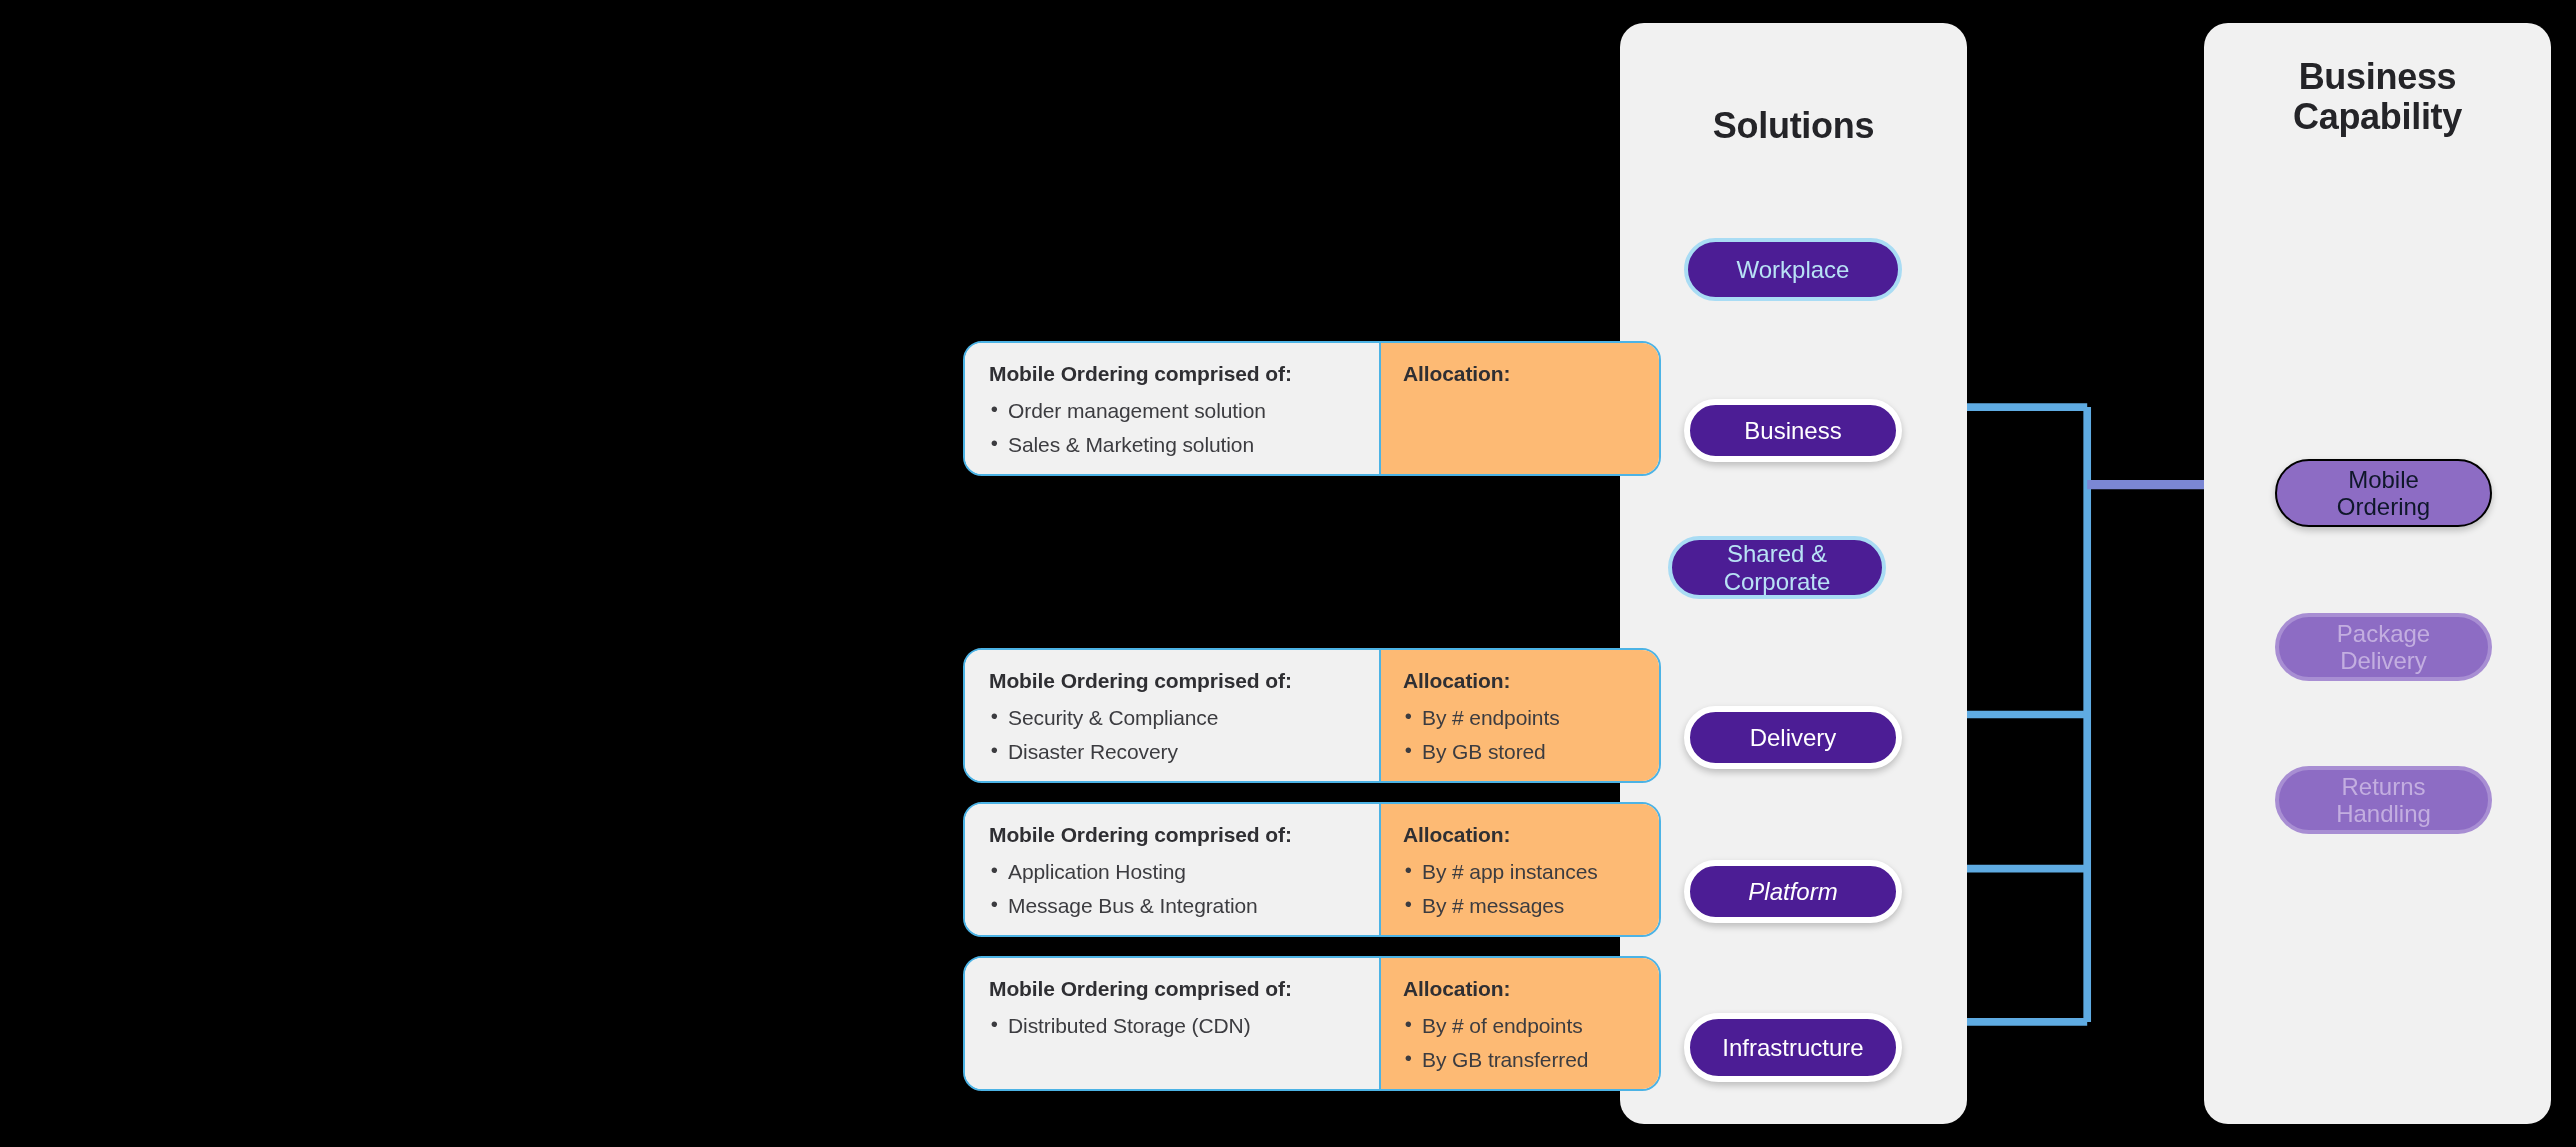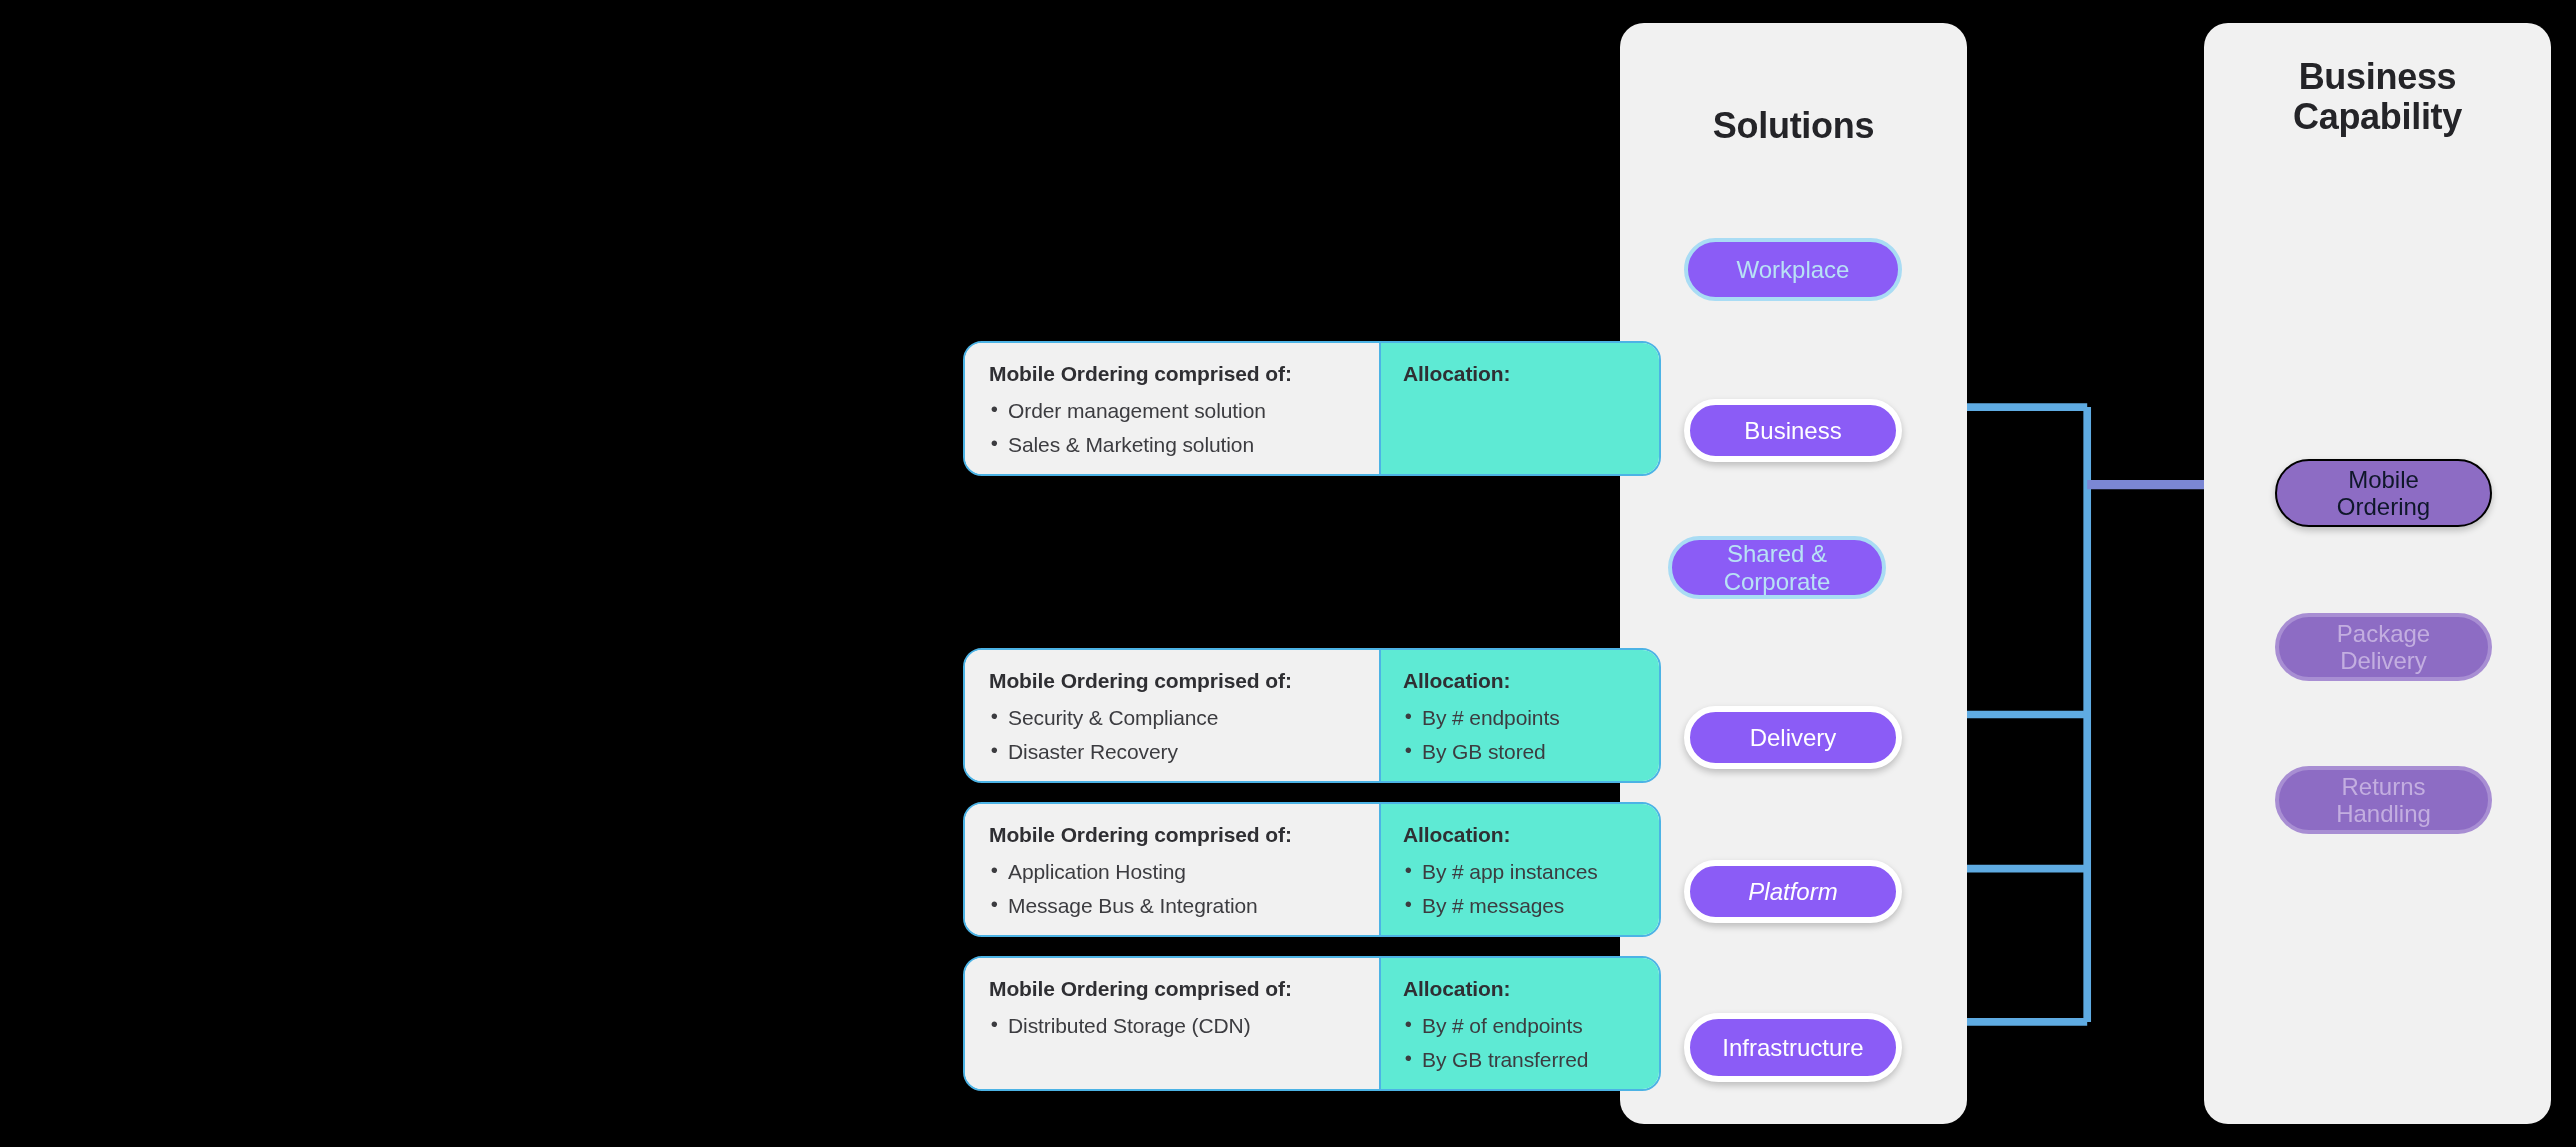--- a/index.html
+++ b/index.html
@@ -49,21 +49,21 @@
     align-items: center;
     justify-content: center;
     text-align: center;
     font-size: 24px;
     line-height: 1.14;
     padding: 0 8.5px;
     white-space: pre-line;
   }
 
   
-  .pill-solution            { background: #8b5cf6; }
+  .pill-solution            { background: #4c1d95; }
   .pill-solution.is-dim     { color: #b8e2f5; border: 4.3px solid #a9dcf4; }
   .pill-solution.is-active  { color: #ffffff; border: 6px solid #ffffff;
                               box-shadow: 0 3.4px 7.7px rgba(0,0,0,0.22); }
 
   
   .pill-capability           { background: #8d6cc4; }
   .pill-capability.is-dim    { color: #c3aee0; border: 4.3px solid #a88ed3; }
   .pill-capability.is-active { color: #0f172a; border: 2px solid #000000;
                                box-shadow: 0 3.4px 7.7px rgba(0,0,0,0.22); }
 
@@ -87,21 +87,21 @@
     overflow: hidden;
   }
   .card-left {
     background: #f1f1f1;
     box-sizing: border-box;
     width: 416px;
     padding: 19px 22px 15.3px 24px;
     border-right: 2.6px solid #4cb3e5;
   }
   .card-right {
-    background: #5eead4;
+    background: #fdba74;
     box-sizing: border-box;
     flex: 1;
     padding: 19px 22px 15.3px 22px;
   }
   .card-heading {
     font-size: 21px;
     font-weight: bold;
     color: #2f2f33;
     margin-bottom: 7.7px;
     letter-spacing: -0.1px;

